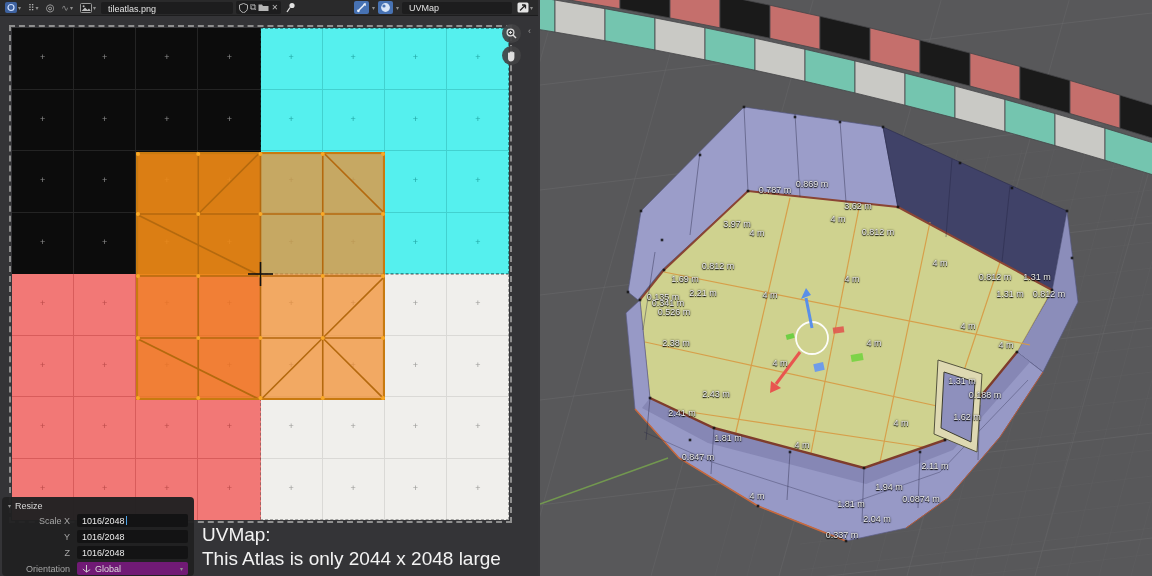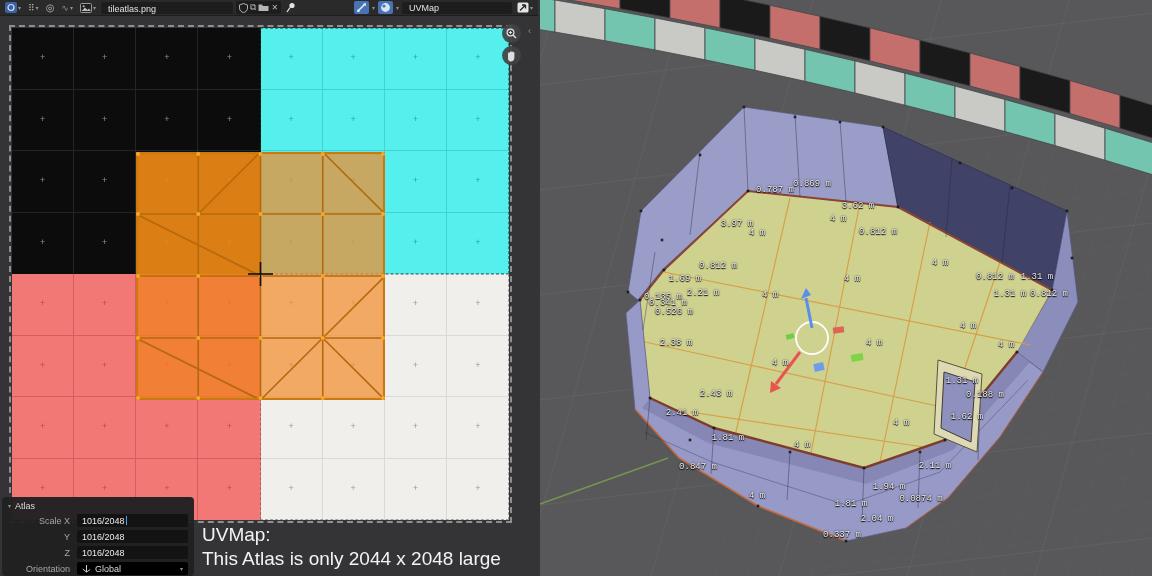--- a/index.html
+++ b/index.html
@@ -38,26 +38,26 @@
   
   .op-panel{position:absolute;left:2px;top:481px;width:192px;height:79px;
             background:rgba(33,33,34,.97);border-radius:4px;padding:4px 6px 0 6px;
             box-sizing:border-box;font-size:9px;color:#c9c9c9;}
   .op-head{display:flex;align-items:center;gap:4px;color:#d8d8d8;}
   .op-row{display:flex;align-items:center;margin-top:3px;height:13px;}
   .op-label{width:62px;text-align:right;padding-right:7px;color:#a6a6a6;flex:none;}
   .op-field{flex:1;background:#131314;border-radius:2px;height:13px;display:flex;
             align-items:center;padding:0 5px;color:#eaeaea;}
   .caret{display:inline-block;width:1px;height:9px;background:#4ba3e8;margin-left:1px;}
-  .op-drop{flex:1;background:#000000;border-radius:2px;height:13px;display:flex;
+  .op-drop{flex:1;background:#701a75;border-radius:2px;height:13px;display:flex;
            align-items:center;gap:4px;padding:0 5px;color:#dcdcdc;}
   .op-drop .chev{margin-left:auto;}
   .note{position:absolute;left:202px;top:507px;color:#f3f3f3;font-size:19px;line-height:24px;}
   
-  .vp-pane{position:absolute;left:540px;top:0;width:612px;height:576px;background:#58585a;font-family:Liberation Mono, monospace;}
+  .vp-pane{position:absolute;left:540px;top:0;width:612px;height:576px;background:#58585a;}
   #vp{position:absolute;left:0;top:0;}
   #dim-labels{position:absolute;inset:0;pointer-events:none;}
   .dim{position:absolute;transform:translate(-50%,-50%);font-size:9px;color:#ececec;
        white-space:nowrap;text-shadow:0 1px 1px #000,0 0 2px rgba(0,0,0,.9);}
 </style>
 </head>
 <body>
 
 <div class="app">
 
@@ -397,21 +397,21 @@
           <svg width="11" height="12" viewBox="0 0 11 12">
             <path d="M2 6 V3.2 a0.8 0.8 0 0 1 1.6 0 V2.4 a0.8 0.8 0 0 1 1.6 0 V2 a0.8 0.8 0 0 1 1.6 0 V2.8 a0.8 0.8 0 0 1 1.6 0 V7.5 c0 2.4-1.5 4-3.8 4 C3 11.5 2 9.8 2 8.2 Z" fill="#dedede"></path>
           </svg>
         </div>
       </div>
       <span class="region-chev">‹</span>
 
       <div class="op-panel">
         <div class="op-head">
           <span class="chev">▾</span>
-          <span>Atlas</span>
+          <span>Resize</span>
         </div>
         <div class="op-row">
           <span class="op-label">Scale X</span>
           <span class="op-field">
             <span>1016/2048</span>
               <span class="caret"></span>
           </span>
         </div>
         <div class="op-row">
           <span class="op-label">Y</span>
@@ -648,21 +648,21 @@
         <span class="dim" style="left: 400px; top: 263px;">4 m</span>
         <span class="dim" style="left: 455px; top: 277px;">0.812 m</span>
         <span class="dim" style="left: 497px; top: 277px;">1.31 m</span>
         <span class="dim" style="left: 470px; top: 294px;">1.31 m</span>
         <span class="dim" style="left: 509px; top: 294px;">0.812 m</span>
         <span class="dim" style="left: 428px; top: 326px;">4 m</span>
         <span class="dim" style="left: 466px; top: 345px;">4 m</span>
         <span class="dim" style="left: 176px; top: 394px;">2.43 m</span>
         <span class="dim" style="left: 142px; top: 413px;">2.41 m</span>
         <span class="dim" style="left: 188px; top: 438px;">1.81 m</span>
-        <span class="dim" style="left: 158px; top: 467px;">0.847 m</span>
+        <span class="dim" style="left: 158px; top: 457px;">0.847 m</span>
         <span class="dim" style="left: 217px; top: 496px;">4 m</span>
         <span class="dim" style="left: 262px; top: 445px;">4 m</span>
         <span class="dim" style="left: 361px; top: 423px;">4 m</span>
         <span class="dim" style="left: 349px; top: 487px;">1.94 m</span>
         <span class="dim" style="left: 311px; top: 504px;">1.81 m</span>
         <span class="dim" style="left: 337px; top: 519px;">2.04 m</span>
         <span class="dim" style="left: 302px; top: 535px;">0.337 m</span>
         <span class="dim" style="left: 381px; top: 499px;">0.0874 m</span>
         <span class="dim" style="left: 422px; top: 381px;">1.31 m</span>
         <span class="dim" style="left: 445px; top: 395px;">0.188 m</span>

